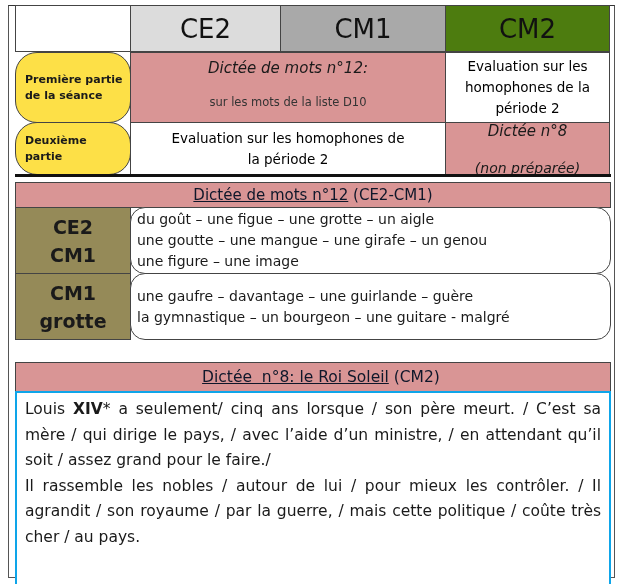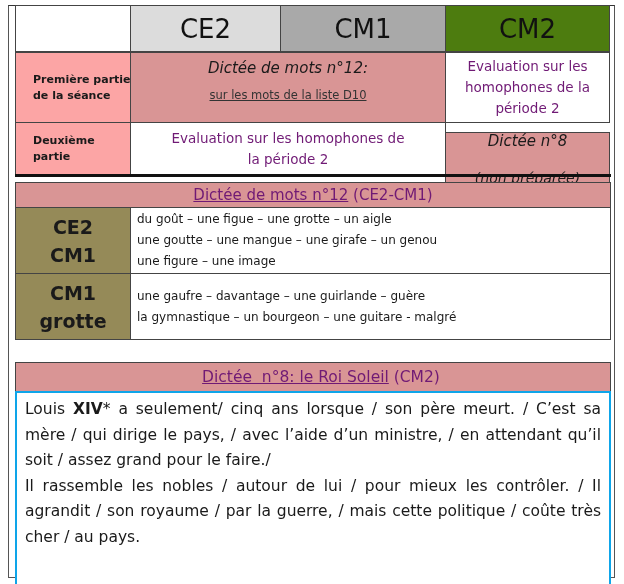--- a/index.html
+++ b/index.html
@@ -5,31 +5,31 @@
   html, body { margin: 0; padding: 0; background: #ffffff; }
   body { width: 624px; height: 584px; position: relative; overflow: hidden;
          font-family: "DejaVu Sans", "Liberation Sans", sans-serif; color: #1a1a1a; }
   .frame { position: absolute; left: 8px; top: 5px; width: 607px; height: 573px;
            border: 1px solid #555; border-top: 1px solid #333; box-sizing: border-box; }
   .abs { position: absolute; box-sizing: border-box; }
   .hdr { display: flex; align-items: center; justify-content: center;
          font-size: 26px; color: #111; border: 1px solid #444; }
   .cell { border: 1px solid #444; display: flex; flex-direction: column;
           justify-content: center; align-items: center; text-align: center; }
-  .label-cell { background: #fca5a5; align-items: flex-start; text-align: left;
-                padding-left: 17px; font-weight: bold; font-size: 11px; line-height: 16px; }
+  .label-cell { background: #fde047; align-items: flex-start; text-align: left;
+                padding-left: 9px; font-weight: bold; font-size: 11px; line-height: 16px; border-radius: 22px; }
   .pink { background: #d99595; }
   .white { background: #ffffff; }
   .olive { background: #958a58; font-weight: bold; font-size: 19px; line-height: 28px; color: #1a1a1a; }
-  .words { font-size: 12px; line-height: 21px; padding-left: 6px; align-items: flex-start; text-align: left; }
+  .words { font-size: 14px; line-height: 21px; padding-left: 6px; align-items: flex-start; text-align: left; border-radius: 15px; }
   .ital-bold { font-style: italic; font-weight: normal; font-size: 15px; }
   .small { font-size: 11.5px; color: #333; }
-  .evalt { font-size: 13.5px; line-height: 21px; color: #701a75; }
+  .evalt { font-size: 13.5px; line-height: 21px; color: #000000; }
   u { text-decoration: underline; }
-  .section-title { font-size: 15px; color: #701a75; }
+  .section-title { font-size: 15px; color: #0f172a; }
   .dictee-body { font-size: 15.5px; line-height: 25.5px; padding: 4px 8px; text-align: justify; }
   .dictee-body p { margin: 0; }
 </style>
 </head>
 <body>
 
 <div class="frame"></div>
 
 <div class="abs" style="left:15px; top:5px; width:116px; height:47px; background:#fff; border:1px solid #444;"></div>
 <div class="abs hdr" style="left:130px; top:5px; width:151px; height:47px; background:#dcdcdc;">
@@ -40,33 +40,33 @@
 </div>
 <div class="abs hdr" style="left:445px; top:5px; width:165px; height:47px; background:#4d7c0f;">
   <span>CM2</span>
 </div>
 
 <div class="abs cell label-cell" style="left:15px; top:52px; width:116px; height:71px;">
   <span style="width:100px;">Première partie de la séance</span>
 </div>
 <div class="abs cell pink" style="left:130px; top:52px; width:316px; height:71px; justify-content:flex-start; padding-top:6px;">
   <span class="ital-bold">Dictée de mots n°12:</span>
-  <span class="small" style="margin-top:11px;text-decoration:underline;">sur les mots de la liste D10</span>
+  <span class="small" style="margin-top:18px;">sur les mots de la liste D10</span>
 </div>
 <div class="abs cell white evalt" style="left:445px; top:52px; width:165px; height:71px; padding:0 8px;">
   <span>Evaluation sur les homophones de la période 2</span>
 </div>
 
 <div class="abs cell label-cell" style="left:15px; top:122px; width:116px; height:53px;">
   <span style="width:90px;">Deuxième partie</span>
 </div>
 <div class="abs cell white evalt" style="left:130px; top:122px; width:316px; height:53px; padding:0 40px;">
   <span>Evaluation sur les homophones de la période 2</span>
 </div>
-<div class="abs cell pink" style="left:445px; top:132px; width:165px; height:53px;">
+<div class="abs cell pink" style="left:445px; top:122px; width:165px; height:53px;">
   <span class="ital-bold">Dictée n°8</span>
   <span style="font-style:italic; font-size:14px; margin-top:20px;">(non préparée)</span>
 </div>
 
 <div class="abs" style="left:15px; top:174px; width:596px; height:3px; background:#111;"></div>
 
 <div class="abs cell pink" style="left:15px; top:182px; width:596px; height:26px;">
   <span class="section-title">
     <u>Dictée de mots n°12</u><span> (CE2-CM1)</span>
   </span>

